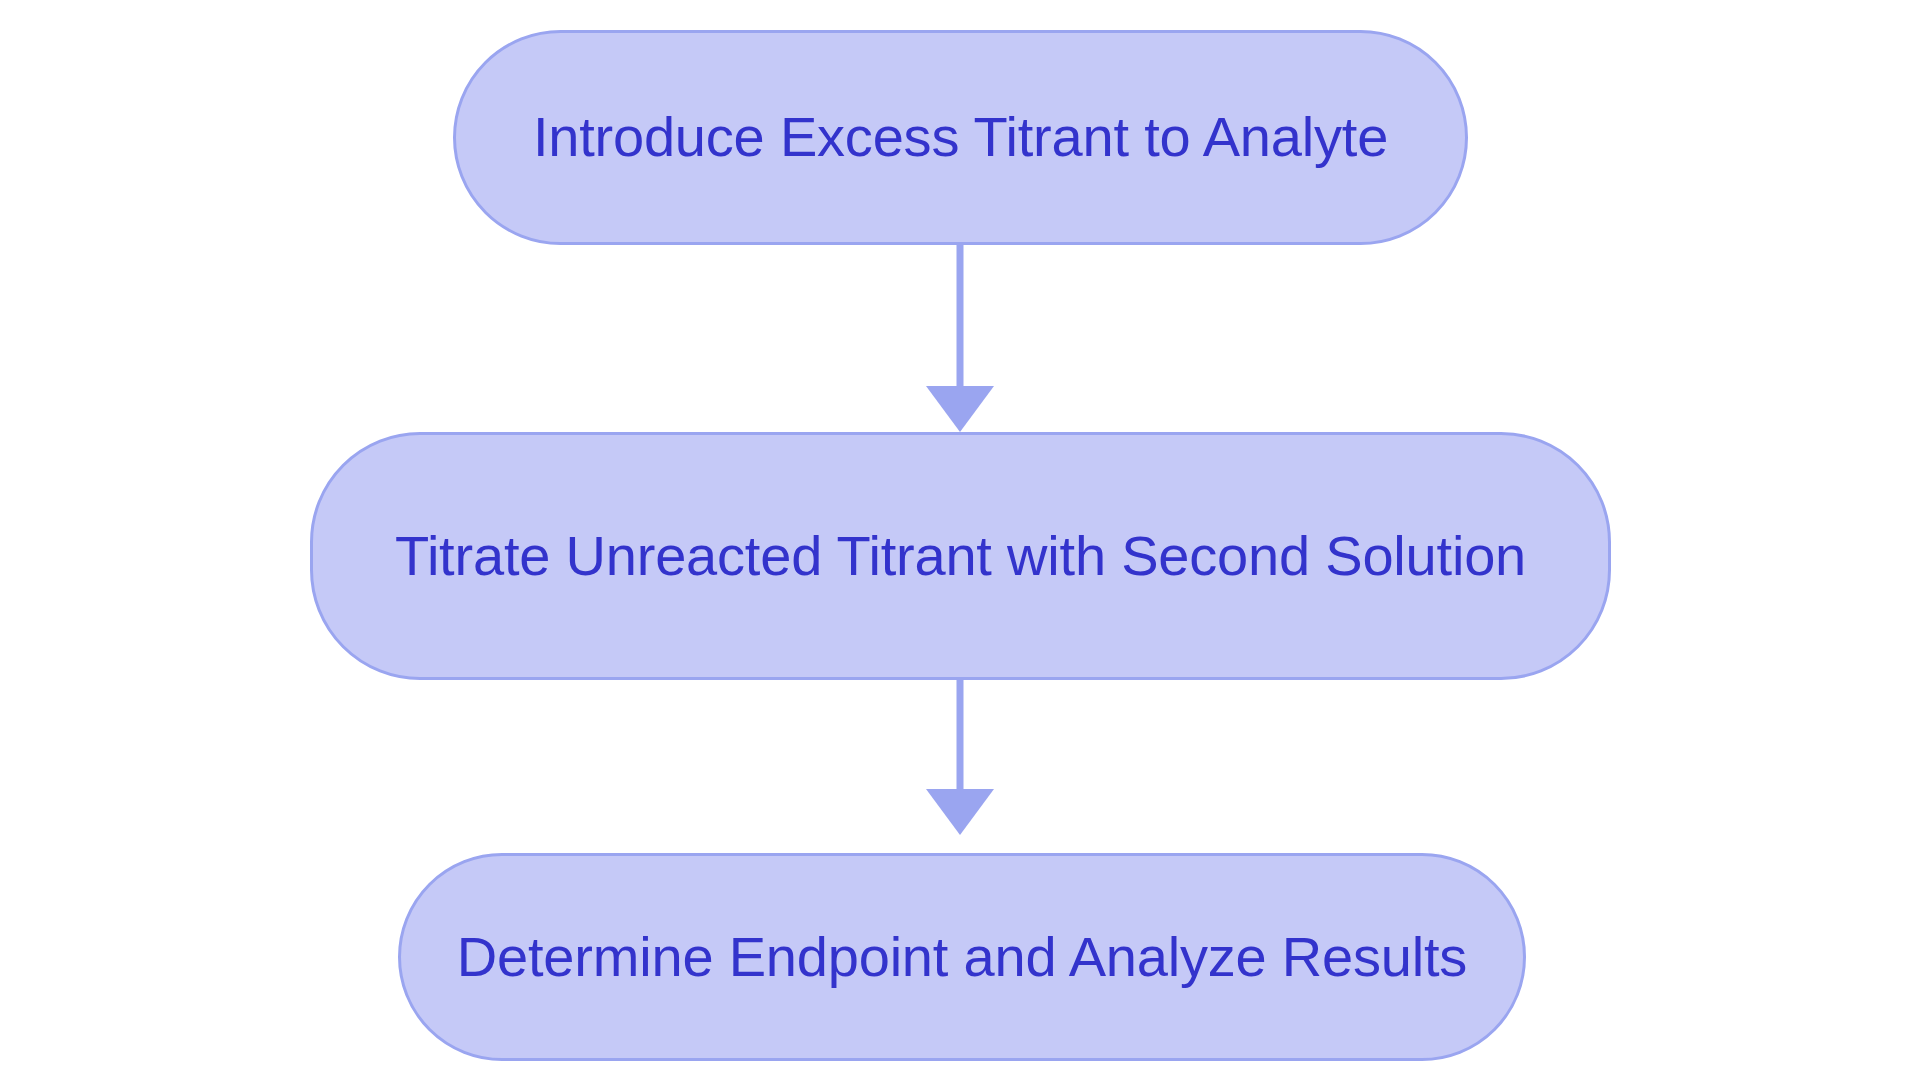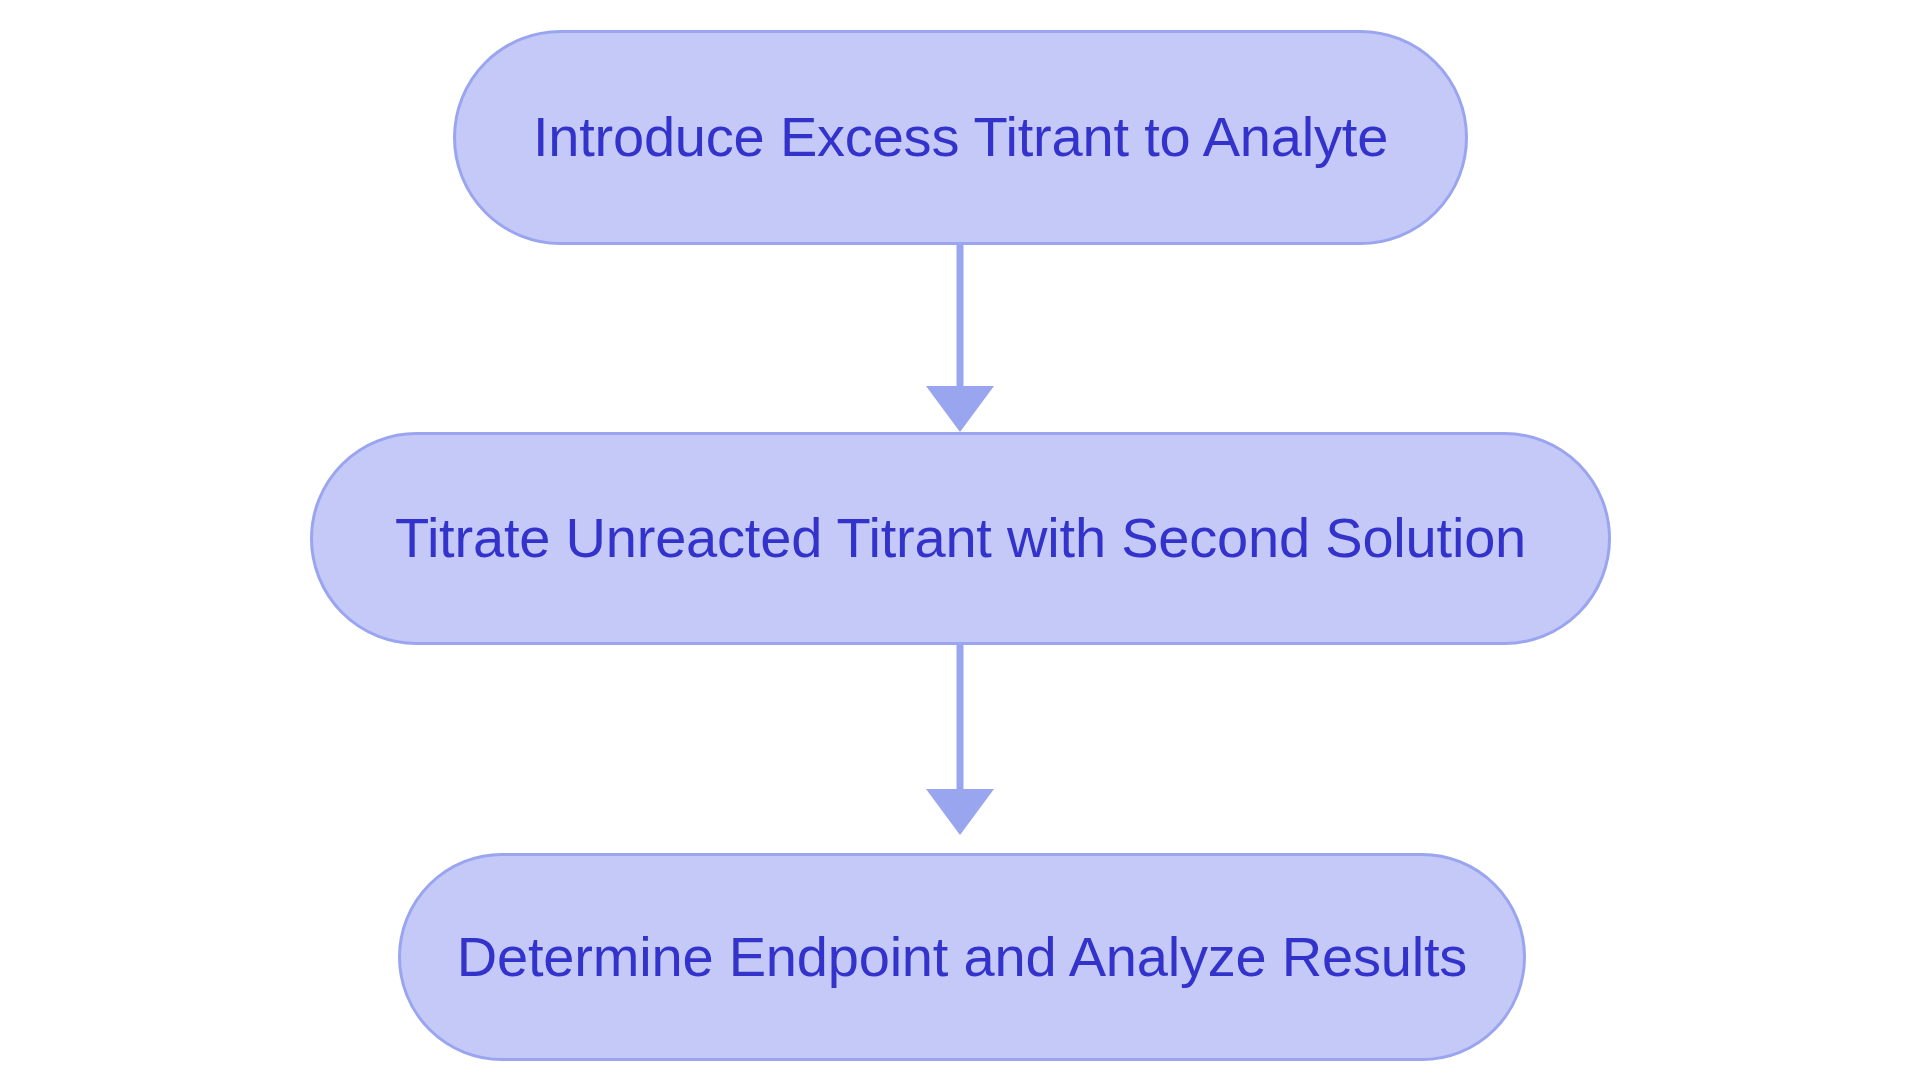--- a/index.html
+++ b/index.html
@@ -40,21 +40,21 @@
     font-weight: 400;
     color: #3333cc;
     line-height: 1.15;
     letter-spacing: -0.2px;
     white-space: nowrap;
     user-select: none;
   }
 
   
   #node-1 { left: 453px;  top: 30px;  width: 1015px; height: 215px; }
-  #node-2 { left: 310px;  top: 432px; width: 1301px; height: 213px; }
+  #node-2 { left: 310px;  top: 432px; width: 1301px; height: 248px; }
   #node-3 { left: 398px;  top: 835px; width: 1128px; height: 208px; margin-top: 18px; }
 
   
   .connector {
     position: absolute;
     left: 0;
     top: 0;
     width: 1920px;
     height: 1083px;
     pointer-events: none;

